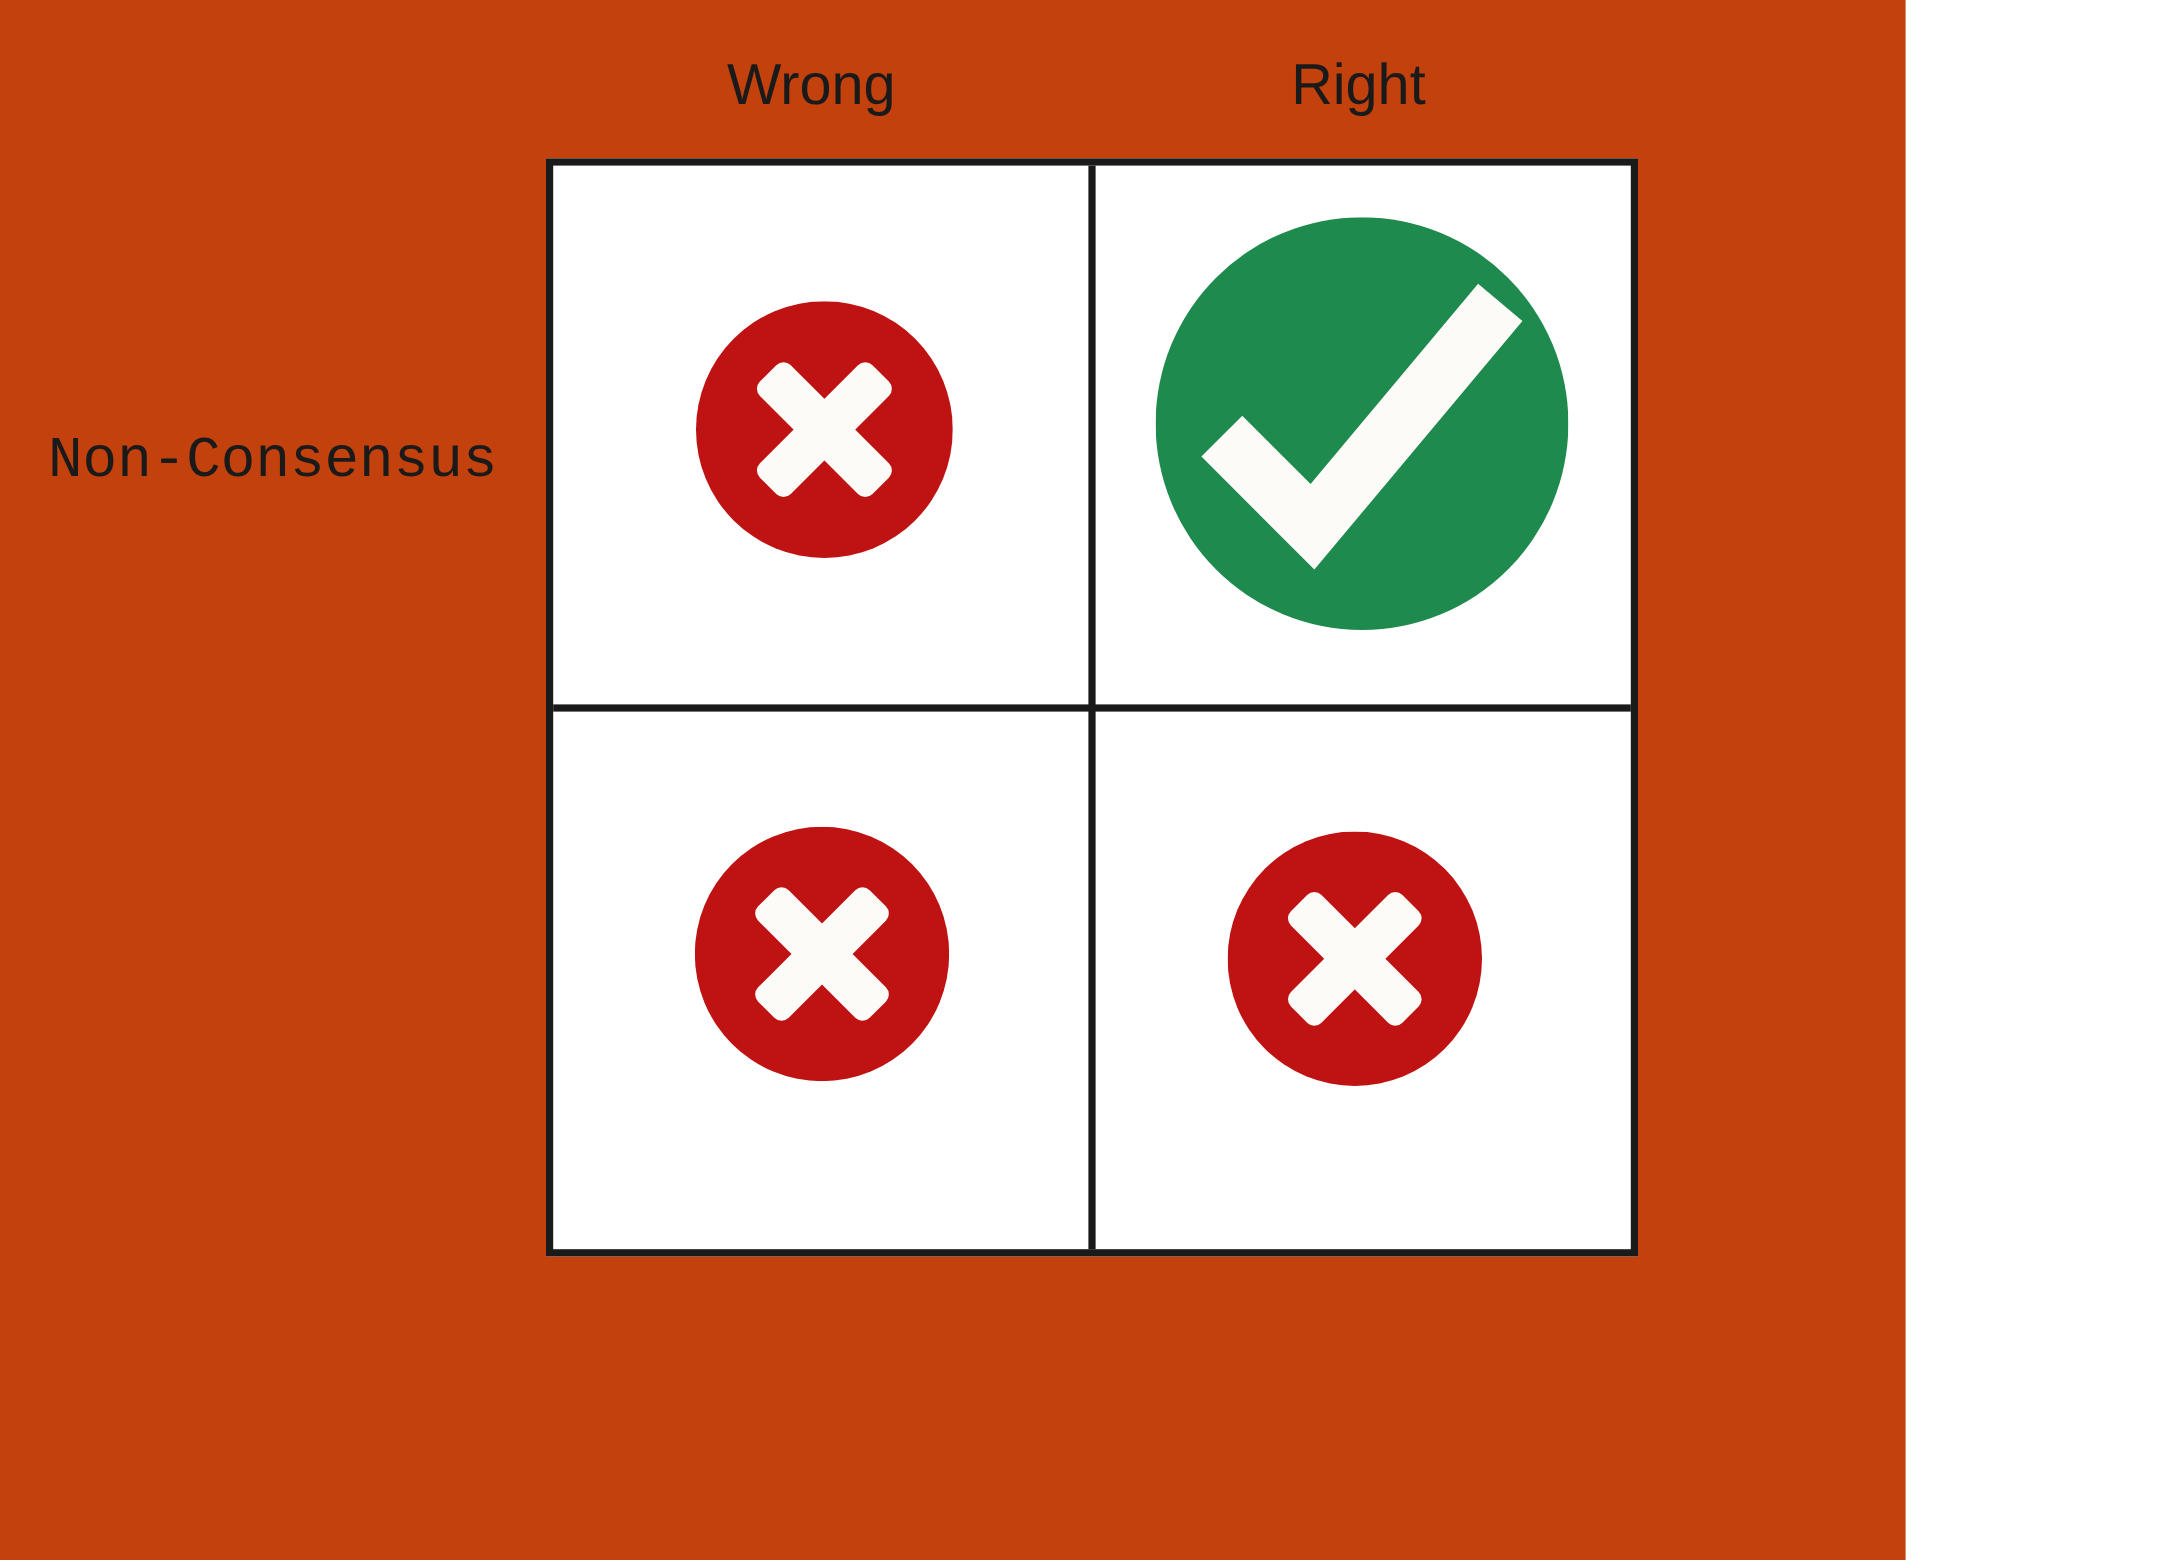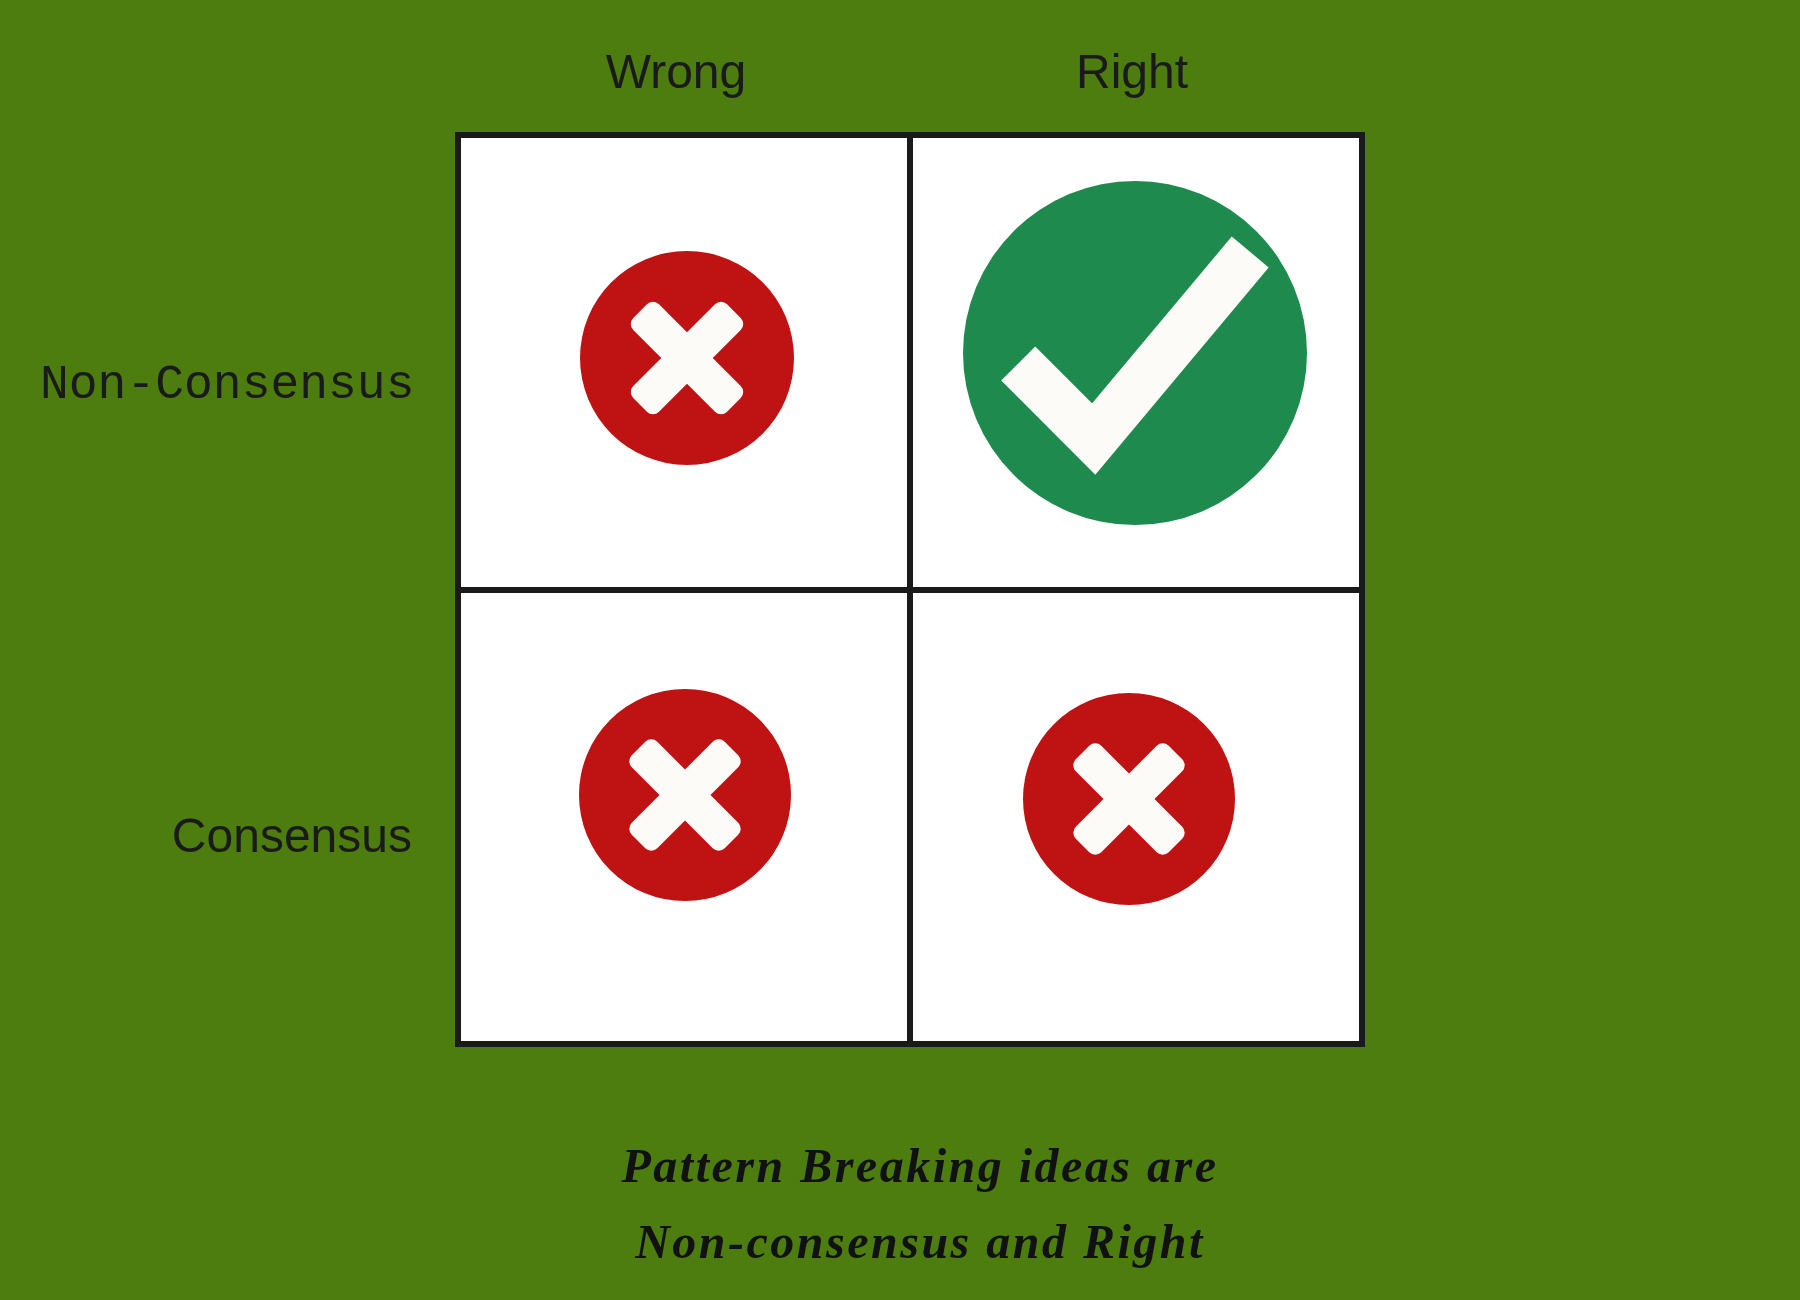--- a/index.html
+++ b/index.html
@@ -2,23 +2,23 @@
 <html style="--cross: #bf1212; --check: #1e8a4e; --glyph: #fcfbf7; --grid: #1a1a1a; --text: #1a1a1a;"><head>
 <meta charset="utf-8">
 <style>
   html, body {
     margin: 0;
     padding: 0;
     background: #ffffff;
   }
   .canvas {
     position: relative;
-    width: 1800px;
+    width: 1588px;
     height: 1300px;
-    background: #4d7c0f;
+    background: #c2410c;
     overflow: hidden;
     font-family: "Liberation Sans", sans-serif;
     color: var(--text, #1a1a1a);
   }
 
   
   .grid {
     position: absolute;
     left: 455px;
     top: 132px;
@@ -96,21 +96,20 @@
 </style>
 </head>
 <body>
 
 <div class="canvas">
 
   <div class="col-header wrong">Wrong</div>
   <div class="col-header right">Right</div>
 
   <div class="row-header non-consensus">Non-Consensus</div>
-  <div class="row-header consensus">Consensus</div>
 
   <div class="grid">
     <div class="v-divider"></div>
     <div class="h-divider"></div>
   </div>
 
   <div class="cell-icon icon-tl">
     <svg viewBox="0 0 100 100" aria-hidden="true">
       <circle cx="50" cy="50" r="50" fill="var(--cross)"></circle>
       <g transform="rotate(45 50 50)" fill="var(--glyph)">
@@ -140,18 +139,14 @@
   <div class="cell-icon icon-br">
     <svg viewBox="0 0 100 100" aria-hidden="true">
       <circle cx="50" cy="50" r="50" fill="var(--cross)"></circle>
       <g transform="rotate(45 50 50)" fill="var(--glyph)">
         <rect x="19" y="41.5" width="62" height="17" rx="4"></rect>
         <rect x="41.5" y="19" width="17" height="62" rx="4"></rect>
       </g>
     </svg>
   </div>
 
-  <div class="caption">
-    <div>Pattern Breaking ideas are</div>
-    <div>Non-consensus and Right</div>
-  </div>
 
 </div>
 
 </body></html>

